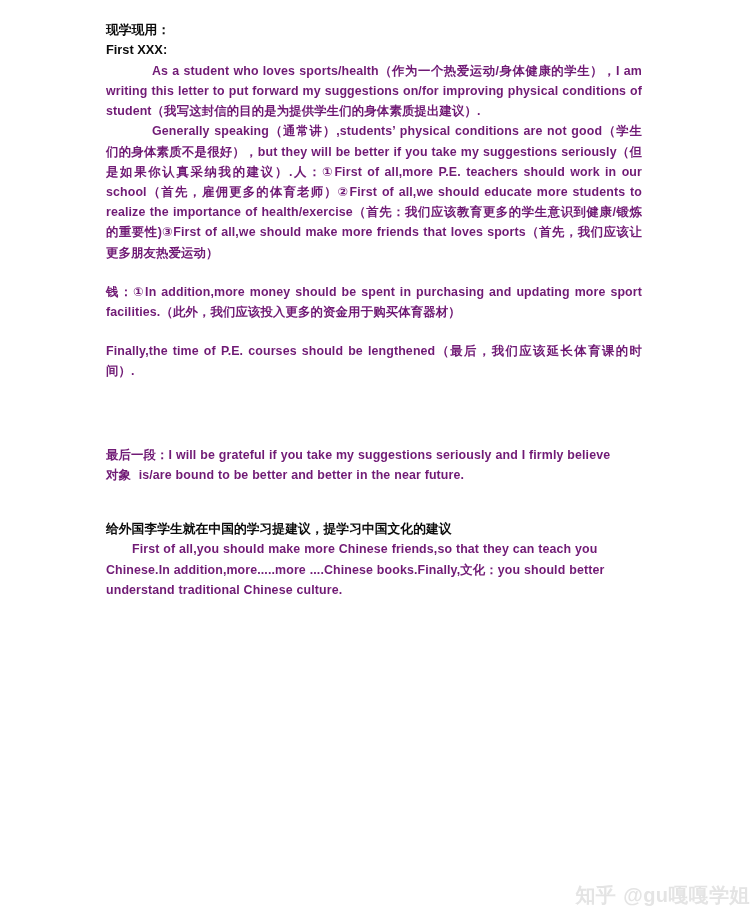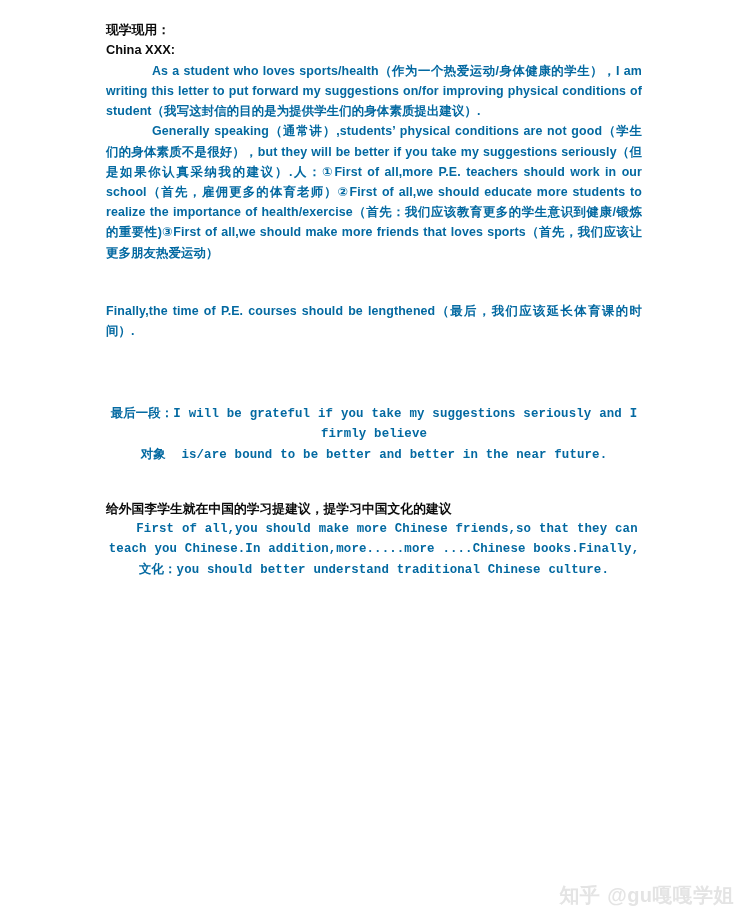--- a/index.html
+++ b/index.html
@@ -32,29 +32,28 @@
     top: 20px;
     width: 536px;
   }
 
   
   .tblock {
     font-size: 12.4px;
     font-weight: bold;
     line-height: 20.2px;
     letter-spacing: 0.01em;
-    color: #0369a1;
+    color: #701a75;
     margin: 0;
     text-align: justify;
     text-justify: inter-character;
     word-spacing: 0.02em;
   }
   .tblock.nojust {
-    text-align: center;
-    font-family: Liberation Mono, monospace;
+    text-align: left;
   }
 
   .heading {
     font-size: 12.8px;
     font-weight: bold;
     line-height: 20.4px;
     margin: 0;
     color: #0b0b0b;
     text-align: left;
   }
@@ -65,21 +64,21 @@
   .indent-sm {
     text-indent: 26px;
   }
   .gap-md  { height: 19px; }
   .gap-xl  { height: 63px; }
   .gap-xxl { height: 34px; }
 
   
   .watermark {
     position: absolute;
-    right: 16px;
+    right: 0;
     bottom: 14px;
     display: flex;
     align-items: center;
     gap: 7px;
     color: #e2e2e2;
     font-size: 20px;
     font-weight: 500;
     letter-spacing: 0.02em;
     user-select: none;
     white-space: nowrap;
@@ -100,28 +99,29 @@
 
 <div class="page">
 
   <div class="doc-body">
 
     <div>
 
       <p class="heading">现学现用：</p>
 
 
-      <p class="heading">China XXX:</p>
+      <p class="heading">First XXX:</p>
 
       <p class="tblock indent">As a student who loves sports/health（作为一个热爱运动/身体健康的学生），I am writing this letter to put forward my suggestions on/for improving physical conditions of student（我写这封信的目的是为提供学生们的身体素质提出建议）.</p>
 
       <p class="tblock indent">Generally speaking（通常讲）,students’ physical conditions are not good（学生们的身体素质不是很好），but they will be better if you take my suggestions seriously（但是如果你认真采纳我的建议）.人：①First of all,more P.E. teachers should work in our school（首先，雇佣更多的体育老师）②First of all,we should educate more students to realize the importance of health/exercise（首先：我们应该教育更多的学生意识到健康/锻炼的重要性)③First of all,we should make more friends that loves sports（首先，我们应该让更多朋友热爱运动）</p>
 
       <div class="gap-md"></div>
 
+      <p class="tblock">钱：①In addition,more money should be spent in purchasing and updating more sport facilities.（此外，我们应该投入更多的资金用于购买体育器材）</p>
 
       <div class="gap-md"></div>
 
       <p class="tblock">Finally,the time of P.E. courses should be lengthened（最后，我们应该延长体育课的时间）.</p>
 
       <div class="gap-xl"></div>
 
       <p class="tblock nojust"><span>最后一段：</span><span>I will be grateful if you take my suggestions seriously and I firmly believe</span><br><span>对象</span>&nbsp; <span>is/are bound to be better and better in the near future.</span></p>
 
     </div>

